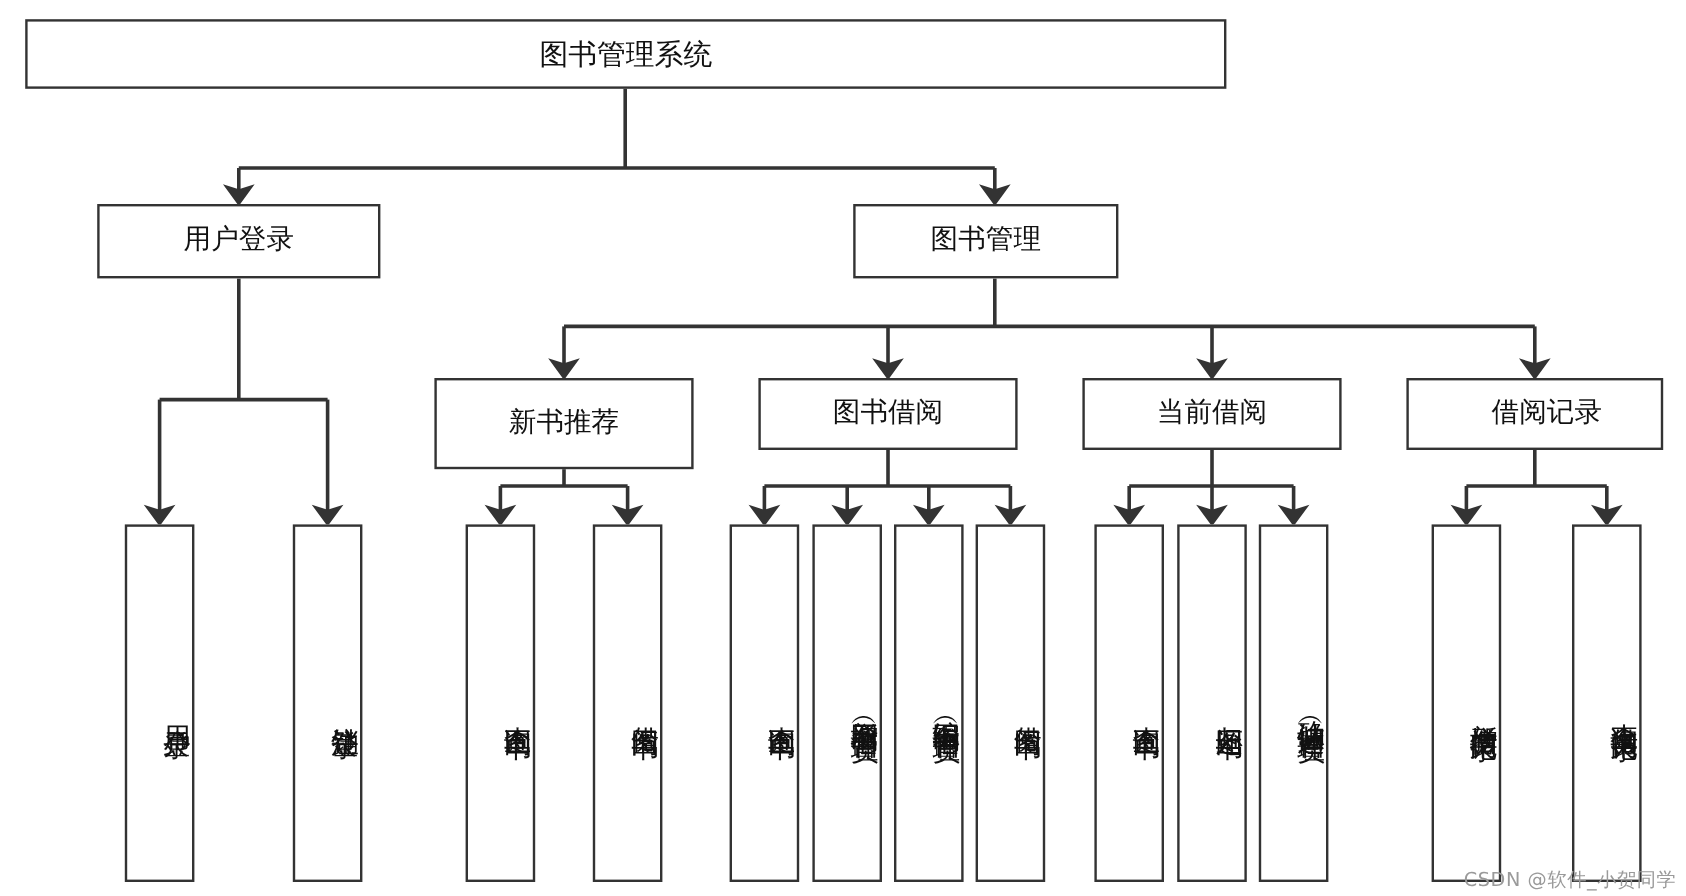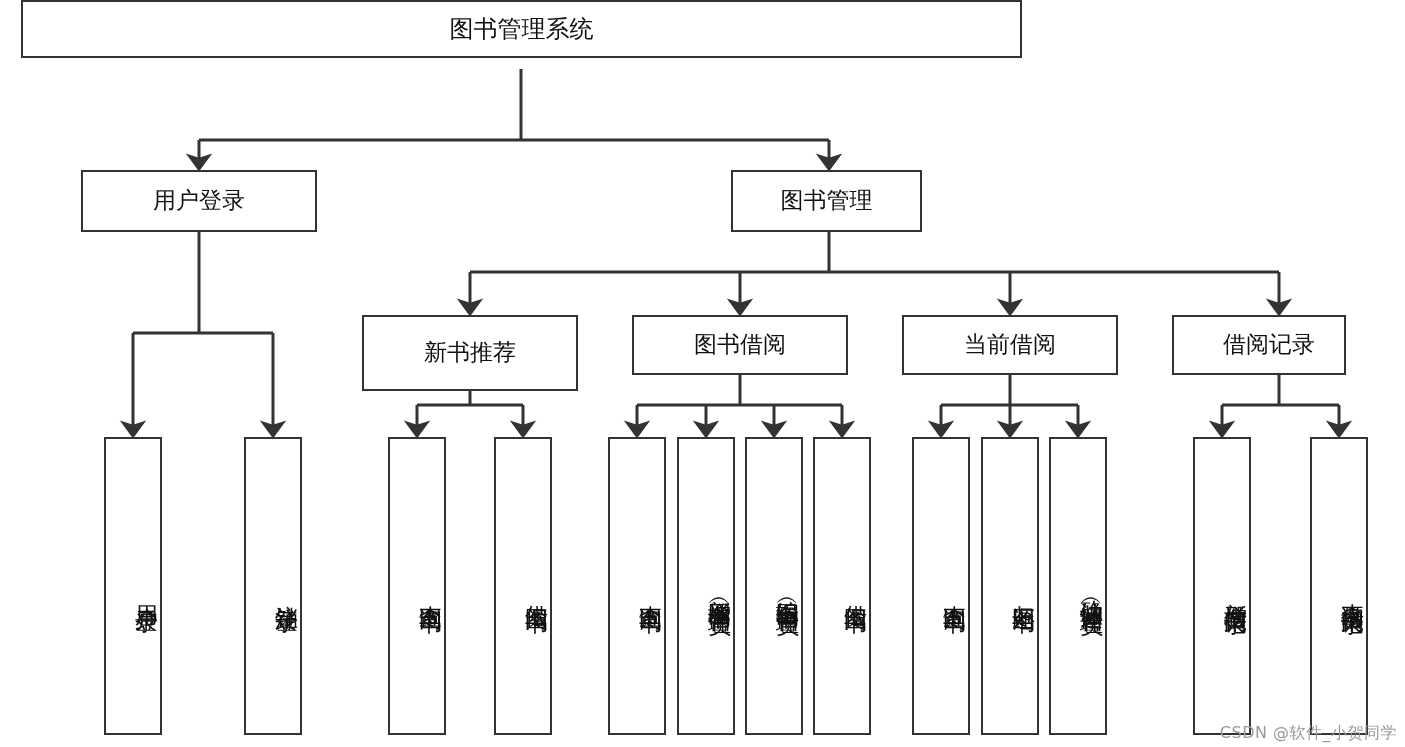--- a/index.html
+++ b/index.html
@@ -120,41 +120,41 @@
       <path d="M1010,405 L1010,429" marker-end="url(#arrowhead)"></path>
       <path d="M1078,405 L1078,429" marker-end="url(#arrowhead)"></path>
 
       <path d="M1279,375 L1279,405"></path>
       <path d="M1222,405 L1339,405"></path>
       <path d="M1222,405 L1222,429" marker-end="url(#arrowhead)"></path>
       <path d="M1339,405 L1339,429" marker-end="url(#arrowhead)"></path>
     </g>
   </svg>
 
-  <div class="node h" id="root-node" style="left:21px; top:0; width:1001px; height:58px;">
+  <div class="node h" id="root-node" style="left:21px; top:16px; width:1001px; height:58px;">
     <span class="label">图书管理系统</span>
   </div>
 
   <div class="node h" style="left:81px; top:170px; width:236px; height:62px;">
     <span class="label">用户登录</span>
   </div>
-  <div class="node h" style="left:711px; top:170px; width:191px; height:62px;margin-left:20px;">
+  <div class="node h" style="left:711px; top:170px; width:221px; height:62px;">
     <span class="label">图书管理</span>
   </div>
 
   <div class="node h" style="left:362px; top:315px; width:216px; height:76px;">
     <span class="label">新书推荐</span>
   </div>
   <div class="node h" style="left:632px; top:315px; width:216px; height:60px;">
     <span class="label">图书借阅</span>
   </div>
   <div class="node h" style="left:902px; top:315px; width:216px; height:60px;justify-content:center;">
     <span class="label">当前借阅</span>
   </div>
-  <div class="node h" style="left:1172px; top:315px; width:174px; height:60px;padding-left:20px;">
+  <div class="node h" style="left:1172px; top:315px; width:214px; height:60px;padding-left:20px;">
     <span class="label">借阅记录</span>
   </div>
 
   <div class="node v" style="left:104px; top:437px; width:58px; height:298px;">
     <span class="label">用户登录</span>
   </div>
   <div class="node v" style="left:244px; top:437px; width:58px; height:298px;">
     <span class="label">注销登录</span>
   </div>
 

